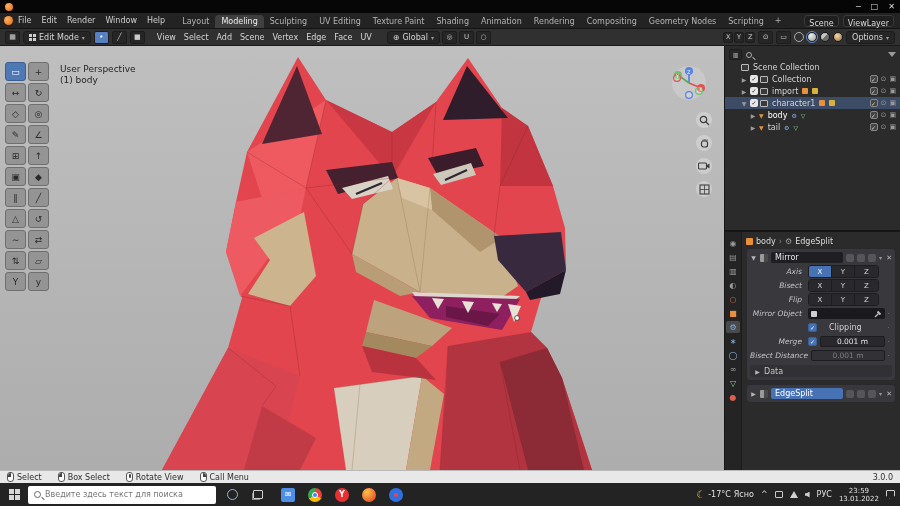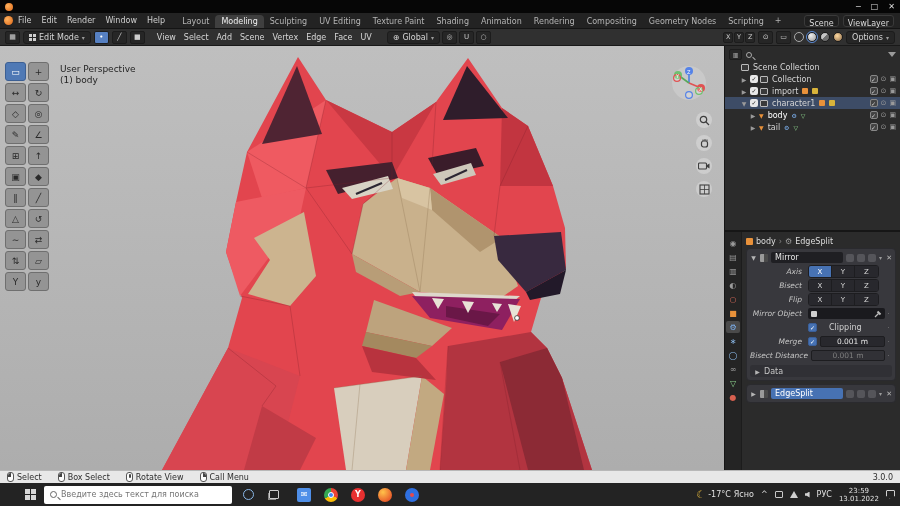--- a/index.html
+++ b/index.html
@@ -117,21 +117,21 @@
   .statusbar{height:13px;background:#e8e8e8;border-top:1px solid #b8b8b8;display:flex;align-items:center;gap:16px;padding:0 7px;font-size:8px;color:#2d2d2d;flex:0 0 auto;}
   .status-item{display:flex;align-items:center;gap:3px;}
   .mbtn{width:7px;height:10px;border:1px solid #555;border-radius:3px;position:relative;background:#fdfdfd;display:inline-block;}
   .mbtn::before{content:"";position:absolute;background:#444;}
   .mb-left::before{left:0;top:0;width:3px;height:4px;border-radius:3px 0 0 0;}
   .mb-mid::before{left:2px;top:1px;width:2px;height:4px;border-radius:1px;}
   .mb-right::before{right:0;top:0;width:3px;height:4px;border-radius:0 3px 0 0;}
   .status-version{margin-left:auto;color:#2d2d2d;}
 
   
-  .taskbar{height:23px;background:#232323;display:flex;align-items:center;color:#e0e0e0;flex:0 0 auto;padding-left:16px;}
+  .taskbar{height:23px;background:#232323;display:flex;align-items:center;color:#e0e0e0;flex:0 0 auto;}
   .tb-start{width:28px;height:100%;display:flex;align-items:center;justify-content:center;}
   .winlogo{display:grid;grid-template-columns:5px 5px;grid-template-rows:5px 5px;gap:1px;}
   .winlogo i{background:#d8d8d8;}
   .search-box{width:188px;height:18px;background:#fff;border-radius:2px;display:flex;align-items:center;gap:4px;padding:0 6px;margin-right:3px;}
   .search-box input{border:none;outline:none;flex:1;font-size:8px;color:#444;font-family:"DejaVu Sans",sans-serif;background:transparent;min-width:0;}
   .sb-mag{width:7px;height:7px;border:1px solid #666;border-radius:50%;position:relative;flex:0 0 auto;}
   .sb-mag::after{content:"";position:absolute;left:6px;top:6px;width:4px;height:1px;background:#666;transform:rotate(45deg);}
   .tb-ic{width:26px;height:100%;display:flex;align-items:center;justify-content:center;}
   .cortana{width:11px;height:11px;border:1.5px solid #8ab8e8;border-radius:50%;}
   .taskview{width:10px;height:9px;border:1px solid #cfcfcf;border-radius:1px;box-shadow:-2px 2px 0 -1px #8a8a8a;}

